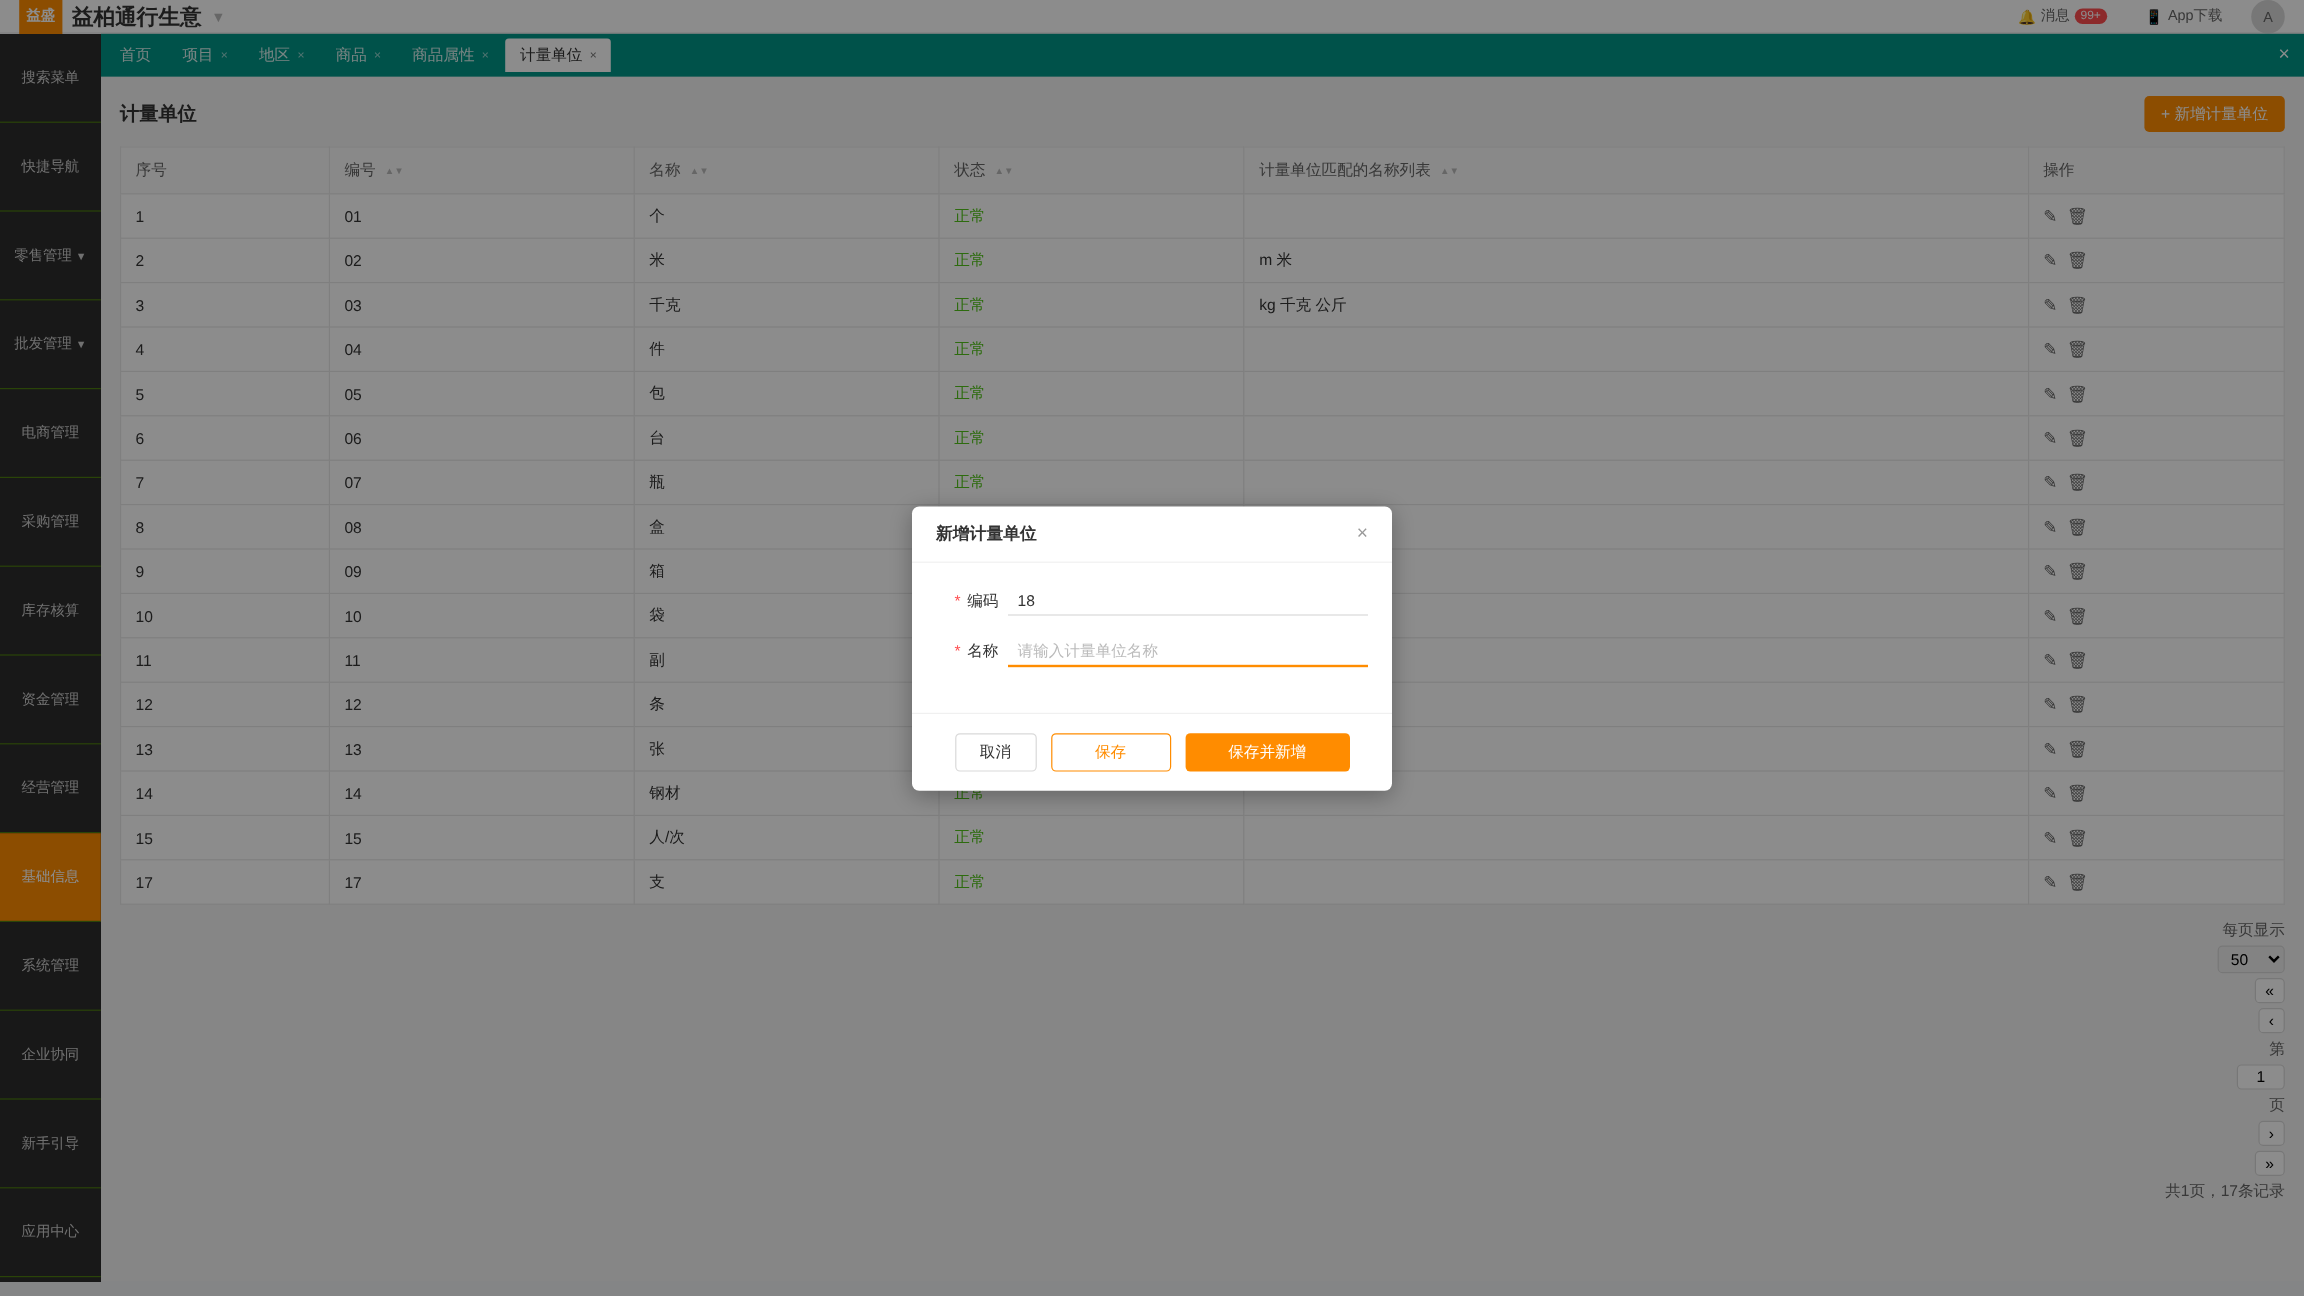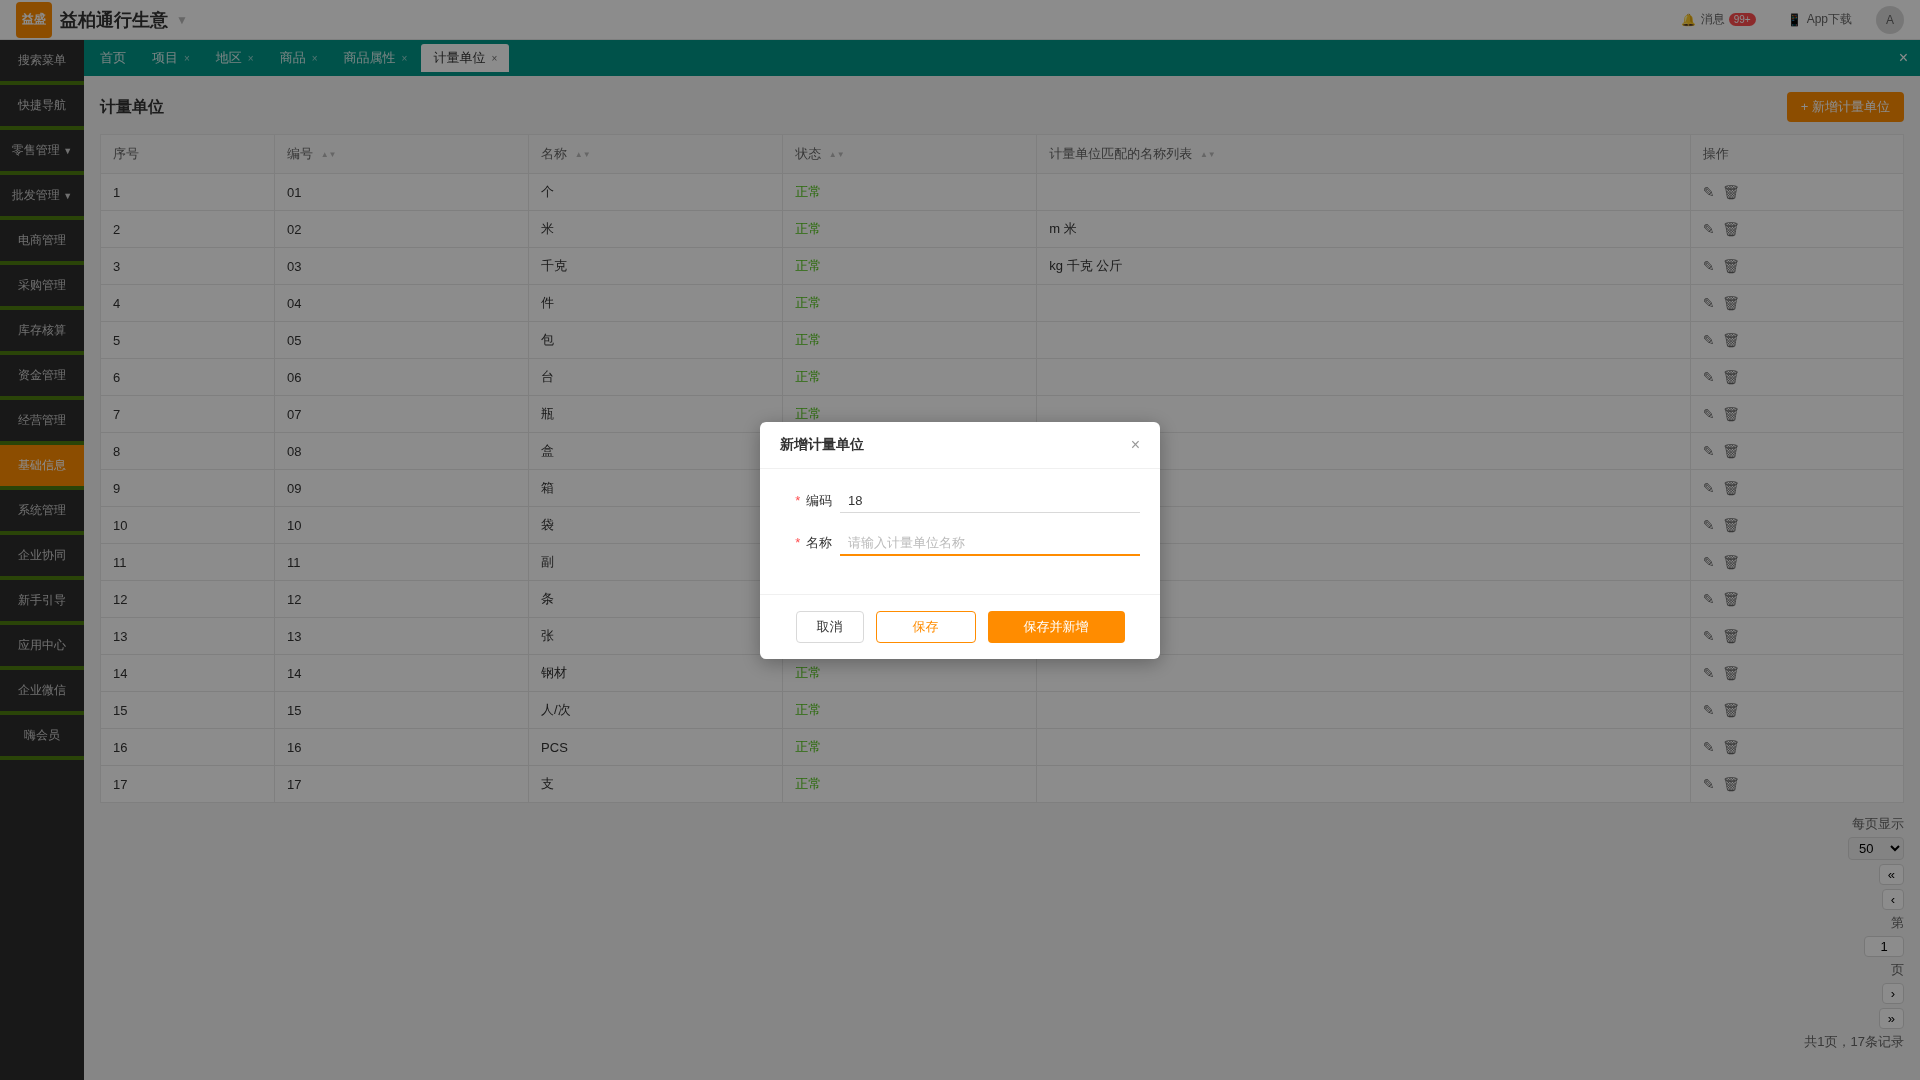--- a/index.html
+++ b/index.html
@@ -1,20 +1,20 @@
 <!DOCTYPE html>
 <html><head>
   <meta charset="utf-8">
   <style>
     * { box-sizing: border-box; margin: 0; padding: 0; }
     body { font-family: 'Microsoft YaHei', Arial, sans-serif; font-size: 13px; background: #f0f2f5; color: #333; height: 1080px; width: 1920px; overflow: hidden; }
 
     
     .top-header {
-      height: 40px;
+      height: 28px;
       background: #fff;
       border-bottom: 1px solid #e8e8e8;
       display: flex;
       align-items: center;
       padding: 0 16px;
       justify-content: space-between;
     }
     .logo-area {
       display: flex;
       align-items: center;
@@ -82,26 +82,26 @@
     
     .sidebar {
       width: 84px;
       background: #2c2c2c;
       color: #ccc;
       display: flex;
       flex-direction: column;
       overflow-y: auto;
     }
     .sidebar-item {
-      padding: 12px 8px;
+      padding: 28px 8px;
       text-align: center;
       cursor: pointer;
       font-size: 12px;
       color: #ccc;
-      border-bottom: 4px solid #4d7c0f;
+      border-bottom: 1px solid #4d7c0f;
     }
     .sidebar-item.active { background: #ff8c00; color: #fff; }
 
     
     .content-area {
       flex: 1;
       display: flex;
       flex-direction: column;
       overflow: hidden;
     }
@@ -656,33 +656,20 @@
       <td><span class="status-normal">正常</span></td>
       <td></td>
       <td>
         <div class="action-icons">
           <span class="action-icon">✎</span>
           <span class="action-icon">🗑</span>
         </div>
       </td>
     </tr>
             <tr>
-      <td>16</td>
-      <td>16</td>
-      <td>PCS</td>
-      <td><span class="status-normal">正常</span></td>
-      <td></td>
-      <td>
-        <div class="action-icons">
-          <span class="action-icon">✎</span>
-          <span class="action-icon">🗑</span>
-        </div>
-      </td>
-    </tr>
-            <tr>
       <td>17</td>
       <td>17</td>
       <td>支</td>
       <td><span class="status-normal">正常</span></td>
       <td></td>
       <td>
         <div class="action-icons">
           <span class="action-icon">✎</span>
           <span class="action-icon">🗑</span>
         </div>

